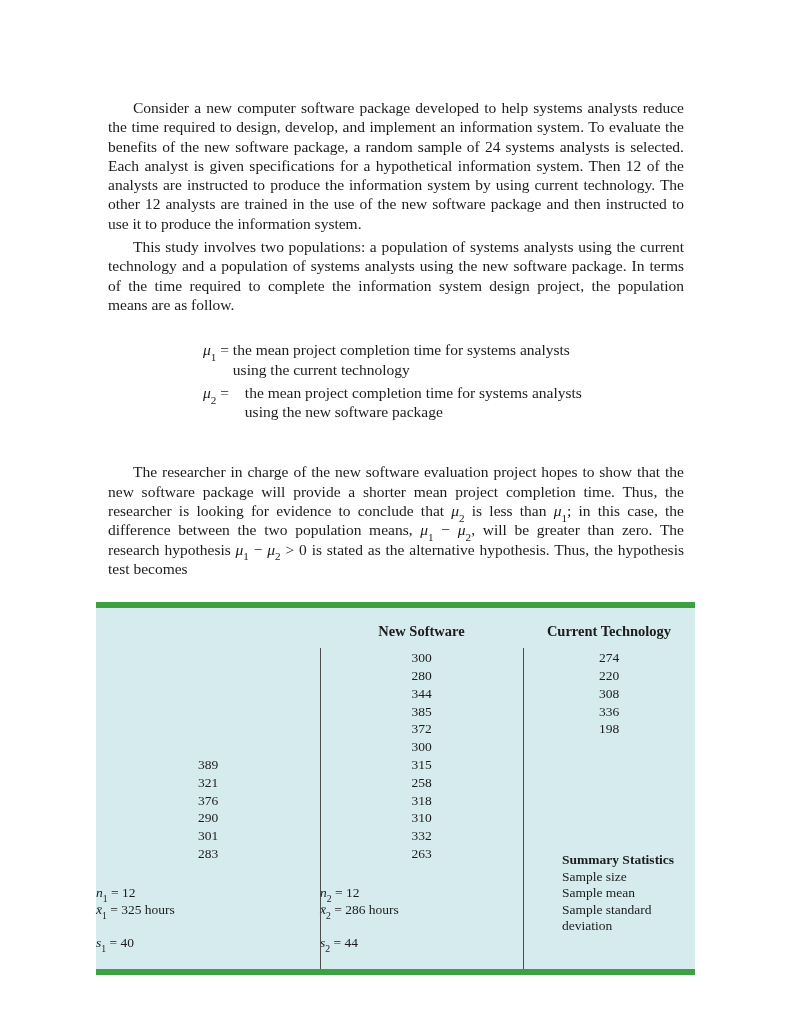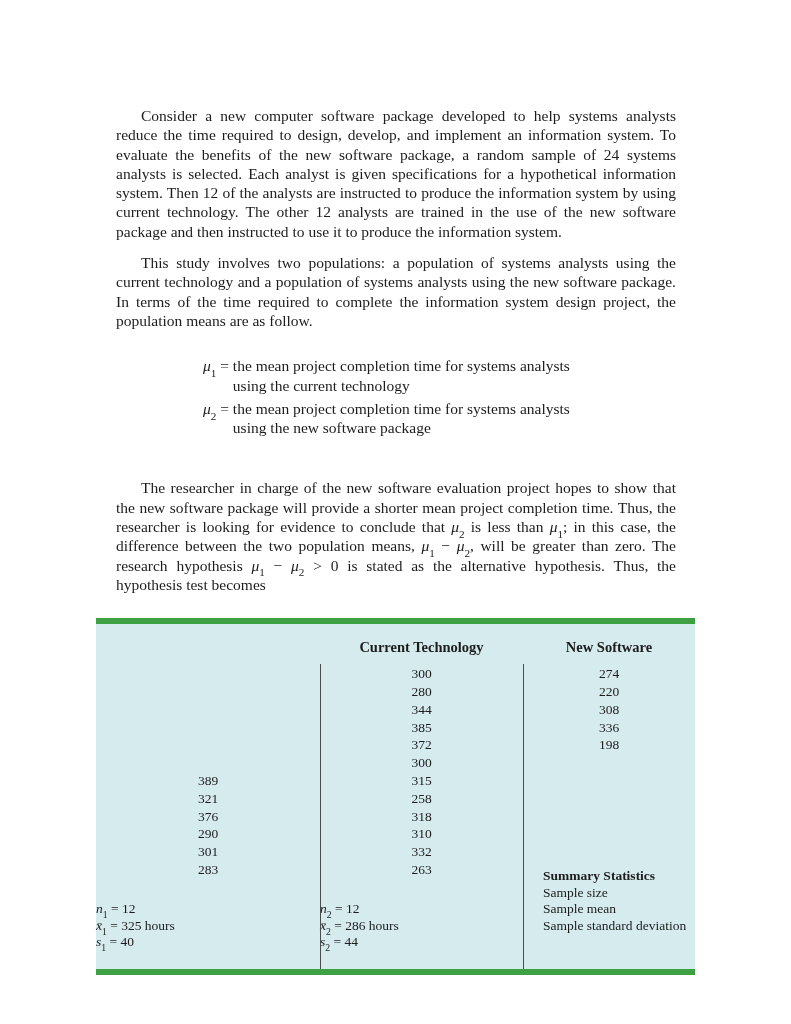--- a/index.html
+++ b/index.html
@@ -10,40 +10,40 @@
     overflow: hidden;
     font-family: "Liberation Serif", serif;
     color: #1c1c1c;
     position: relative;
   }
   .page {
     padding: 94px 0 0 104px;
     width: 584px;
   }
   .para {
-    margin: 12px;
+    margin: 4px;
     font-size: 15.5px;
     line-height: 19.3px;
     text-align: justify;
   }
   .para.indent { text-indent: 25px; }
   .math { font-style: italic; }
   sub {
     font-size: 0.72em;
     line-height: 0;
     position: relative;
     bottom: -0.15em;
   }
   .defs {
     margin: 26px 0 41px 99px;
     font-size: 15.5px;
     line-height: 19.3px;
   }
   .def { display: flex; }
-  .def + .def { margin-top: 4px; }
+  .def + .def { margin-top: 4px; gap: 12px; }
   .def-symbol { flex: none; white-space: pre; }
   .def-text { flex: 1; }
   .def-line { display: block; }
 
   .exhibit {
     margin-top: 24px;
     margin-left: -8px;
     width: 599px;
   }
   .bar {
@@ -74,21 +74,21 @@
     font-size: 14.5px;
     line-height: 18px;
     text-align: center;
     padding-bottom: 9px;
   }
   .c-num {
     text-align: center;
     line-height: 17.8px;
   }
   .c-lab {
-    padding-left: 20px;
+    padding-left: 39px;
     line-height: 16.5px;
   }
   .c-title {
     font-weight: bold;
     padding-top: 7px;
   }
   .c-stat {
     line-height: 16.5px;
   }
 </style>
@@ -120,22 +120,22 @@
 
   <p class="para indent"><span>The researcher in charge of the new software evaluation project hopes to show that the new software package will provide a shorter mean project completion time. Thus, the researcher is looking for evidence to conclude that </span><span class="math">μ</span><sub>2</sub><span> is less than </span><span class="math">μ</span><sub>1</sub><span>; in this case, the difference between the two population means, </span><span class="math">μ</span><sub>1</sub><span> − </span><span class="math">μ</span><sub>2</sub><span>, will be greater than zero. The research hypothesis </span><span class="math">μ</span><sub>1</sub><span> − </span><span class="math">μ</span><sub>2</sub><span> &gt; 0 is stated as the alternative hypothesis. Thus, the hypothesis test becomes</span></p>
 
   <div class="exhibit">
     <div class="bar"></div>
     <div class="tbl">
       <div class="vrule v1"></div>
       <div class="vrule v2"></div>
       <div class="grid">
           <div class="c-lab"></div>
+          <div class="c-head">New Software</div>
           <div class="c-head">Current Technology</div>
-          <div class="c-head">New Software</div>
           <div class="c-lab"></div>
           <div class="c-num">300</div>
           <div class="c-num">274</div>
           <div class="c-lab"></div>
           <div class="c-num">280</div>
           <div class="c-num">220</div>
           <div class="c-lab"></div>
           <div class="c-num">344</div>
           <div class="c-num">308</div>
           <div class="c-lab"></div>

